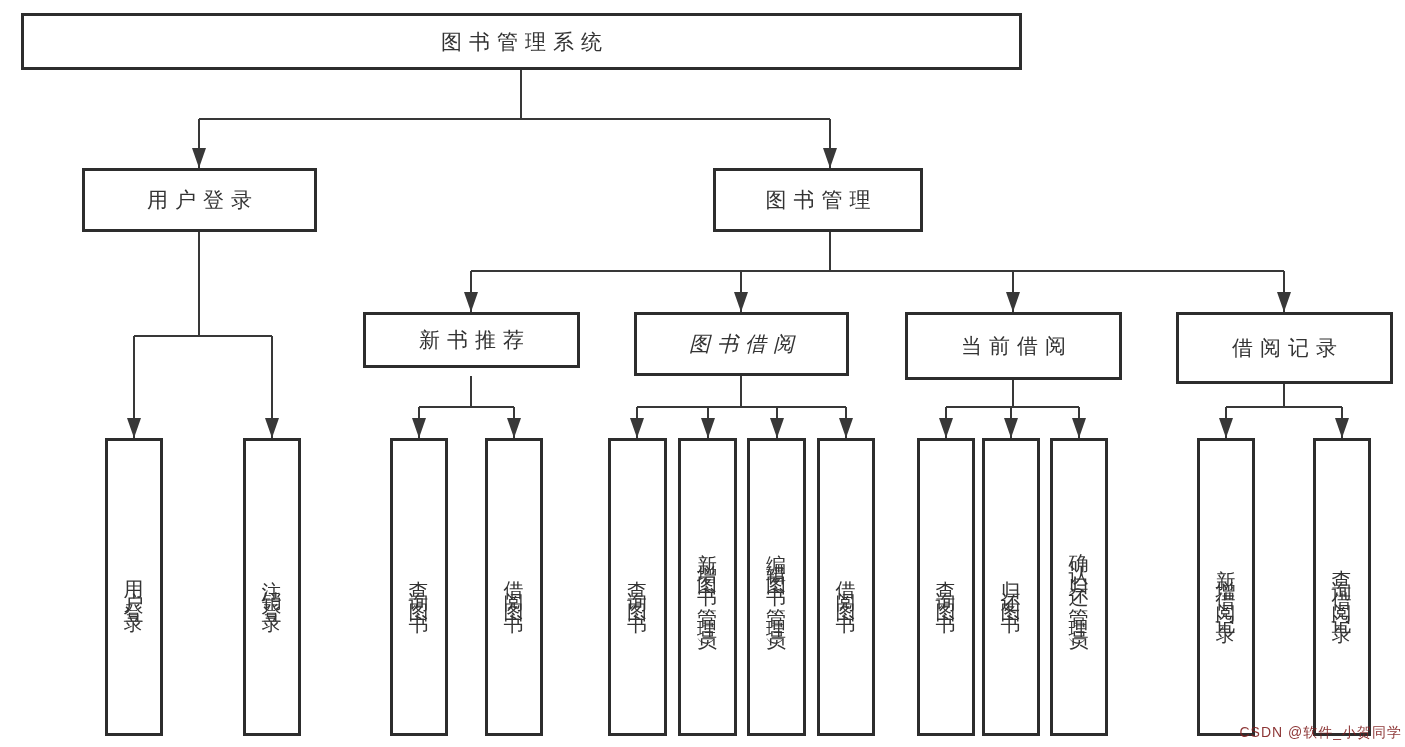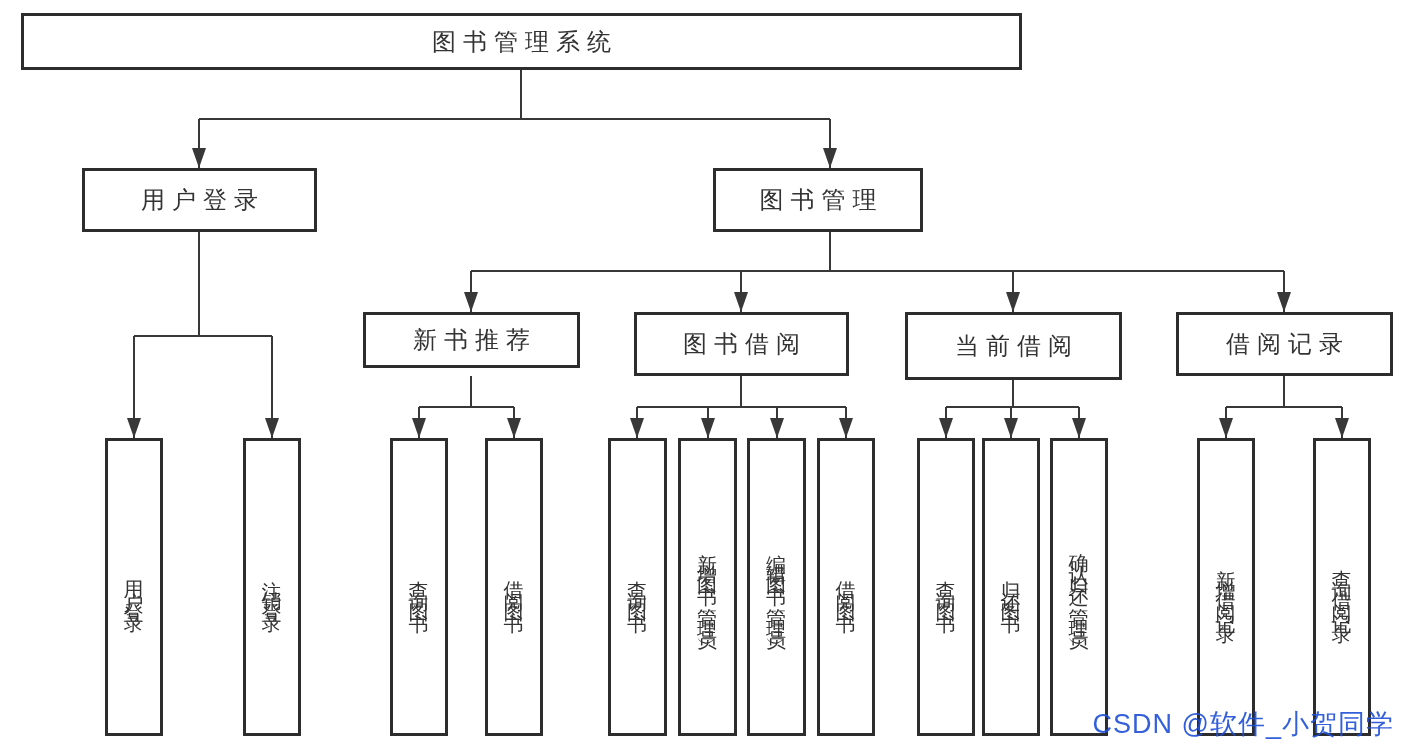--- a/index.html
+++ b/index.html
@@ -13,61 +13,61 @@
   }
   .wires{position:absolute;left:0;top:0;width:1405px;height:747px;pointer-events:none;}
   .node{
     position:absolute;
     box-sizing:border-box;
     border:3px solid #2d2d2d;
     background:#ffffff;
     display:flex;align-items:center;justify-content:center;
   }
   .h-node{
-    font-size:24px;
+    font-size:21px;
     letter-spacing:7px;
     text-indent:7px;
     white-space:nowrap;
   }
   .v-node{
     top:438px;height:298px;
     writing-mode:vertical-rl;
     text-orientation:mixed;
     font-size:20px;
     letter-spacing:11px;
     line-height:1;
   }
   
   .n-root    {left:21px;  top:13px;  width:1001px; height:57px;}
   .n-userlogin{left:82px; top:168px; width:235px;  height:64px;}
   .n-bookmgmt{left:713px; top:168px; width:210px;  height:64px;}
   .n-newrec  {left:363px; top:312px; width:217px;  height:56px;}
-  .n-borrow  {left:634px; top:312px; width:215px;  height:64px;}
+  .n-borrow  {left:634px; top:312px; width:215px;  height:64px;font-style:italic;}
   .n-current {left:905px; top:312px; width:217px;  height:68px;}
-  .n-records {left:1176px;top:312px; width:217px;  height:64px;}
+  .n-records {left:1176px;top:312px; width:217px;  height:72px;}
   
   .l-a{left:105px;width:58px;}
   .l-b{left:243px;width:58px;}
   .l-c{left:390px;width:58px;}
   .l-d{left:485px;width:58px;}
   .l-e{left:608px;width:59px;}
   .l-f{left:678px;width:59px;}
   .l-g{left:747px;width:59px;}
   .l-h{left:817px;width:58px;}
   .l-i{left:917px;width:58px;}
   .l-j{left:982px;width:58px;}
   .l-k{left:1050px;width:58px;}
   .l-l{left:1197px;width:58px;}
   .l-m{left:1313px;width:58px;}
   .watermark{
     position:absolute;
-    right:11px;bottom:5px;
-    font-size:27px;
+    right:3px;bottom:5px;
+    font-size:14px;
     letter-spacing:1px;
-    color:#1d4ed8;
+    color:#7f1d1d;
     opacity:0.9;
     white-space:nowrap;
     z-index:5;
   }
 </style>
 </head>
 <body>
 
 <div class="stage">
 

